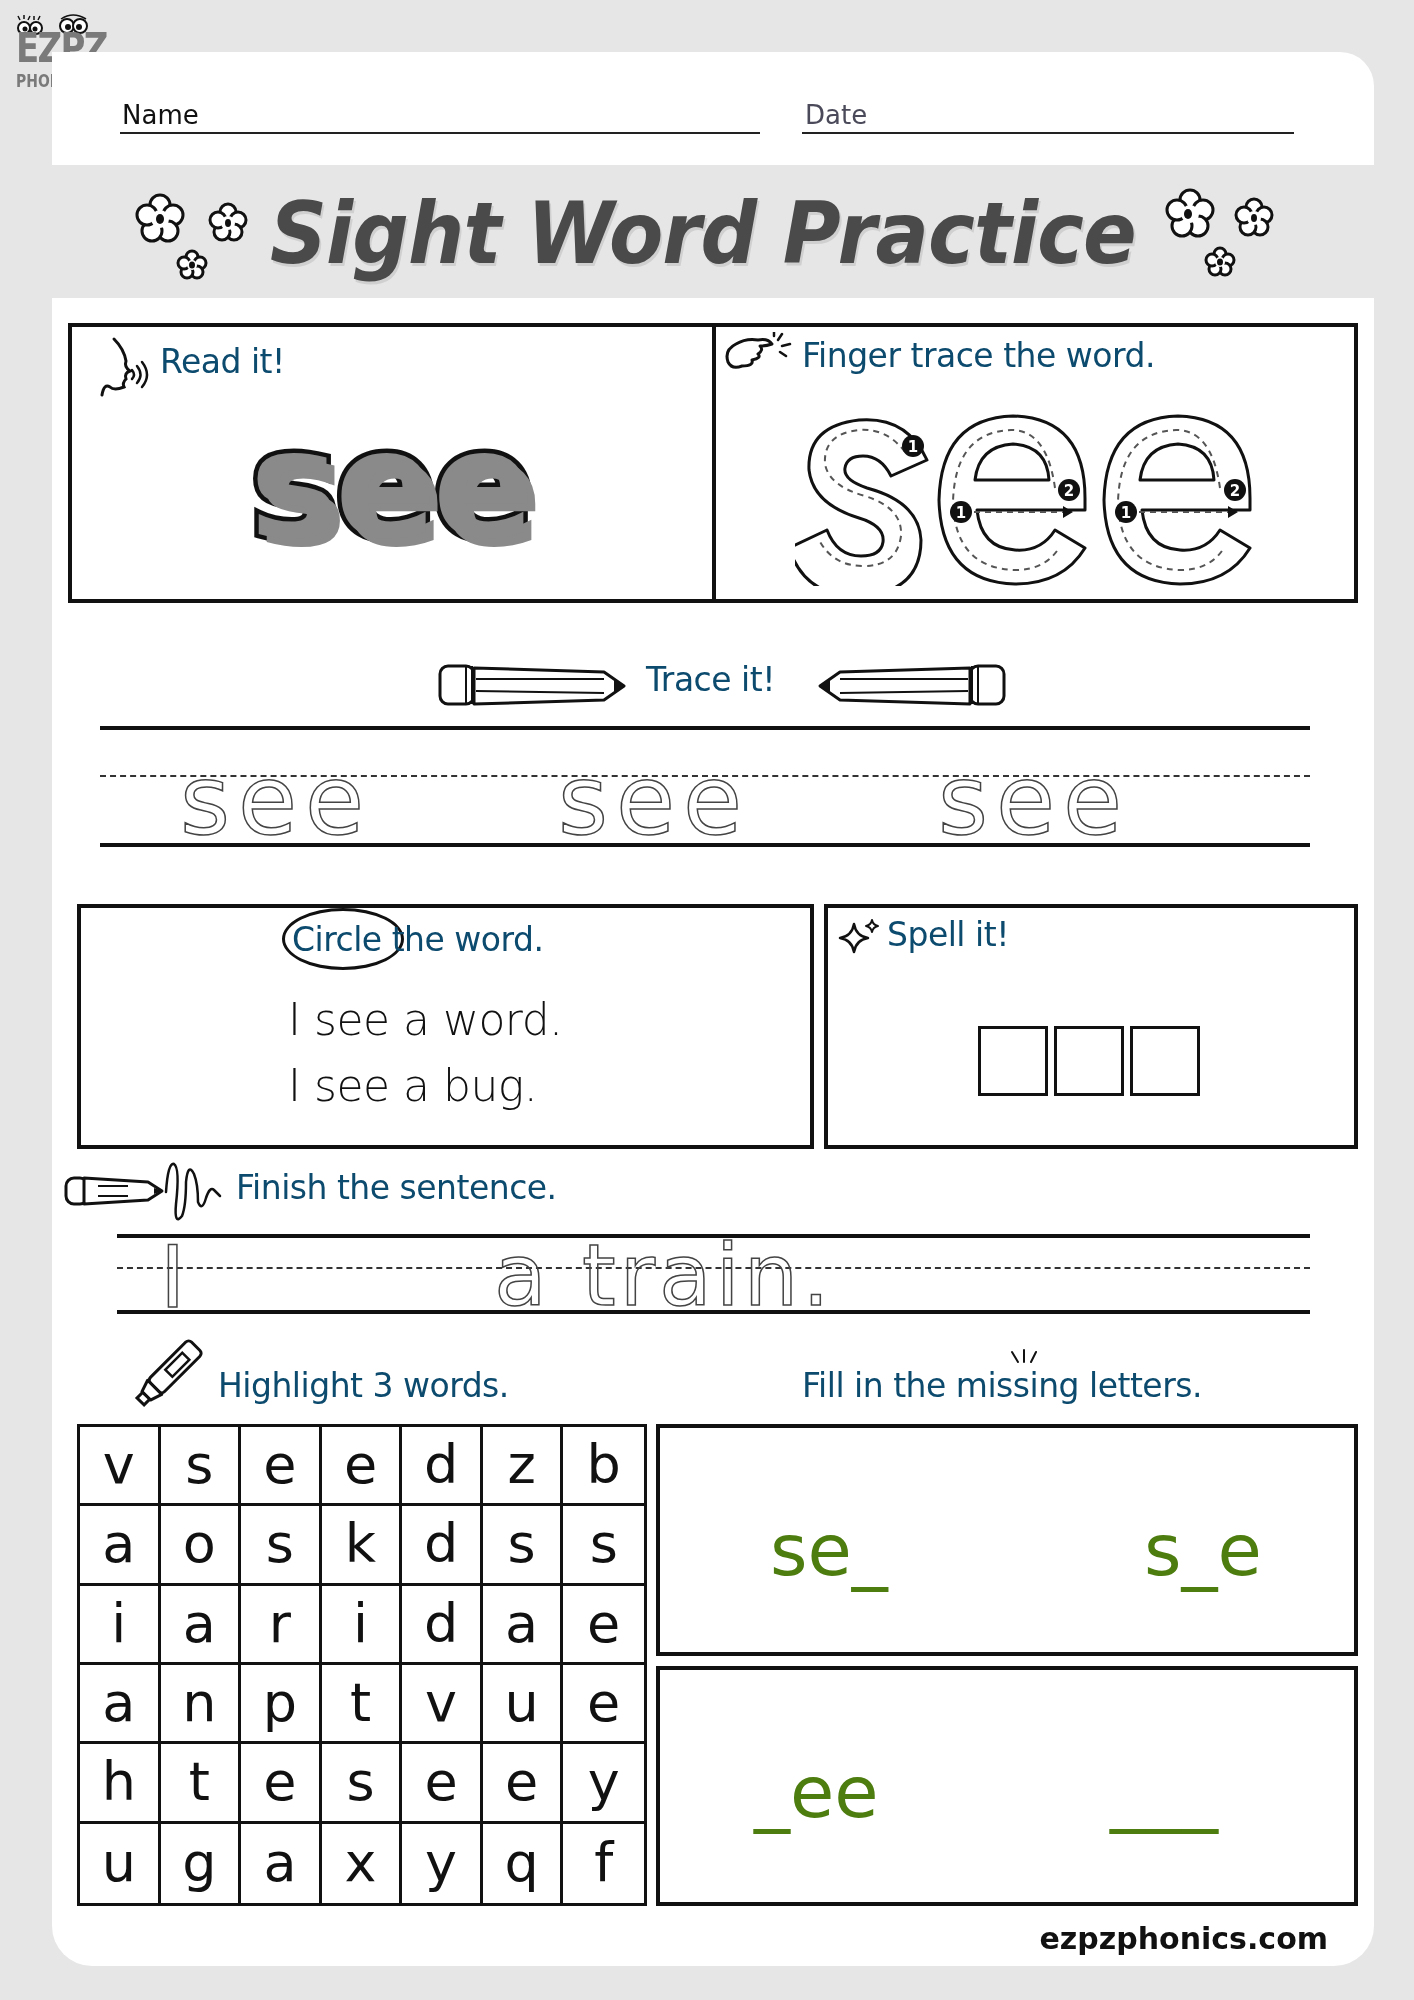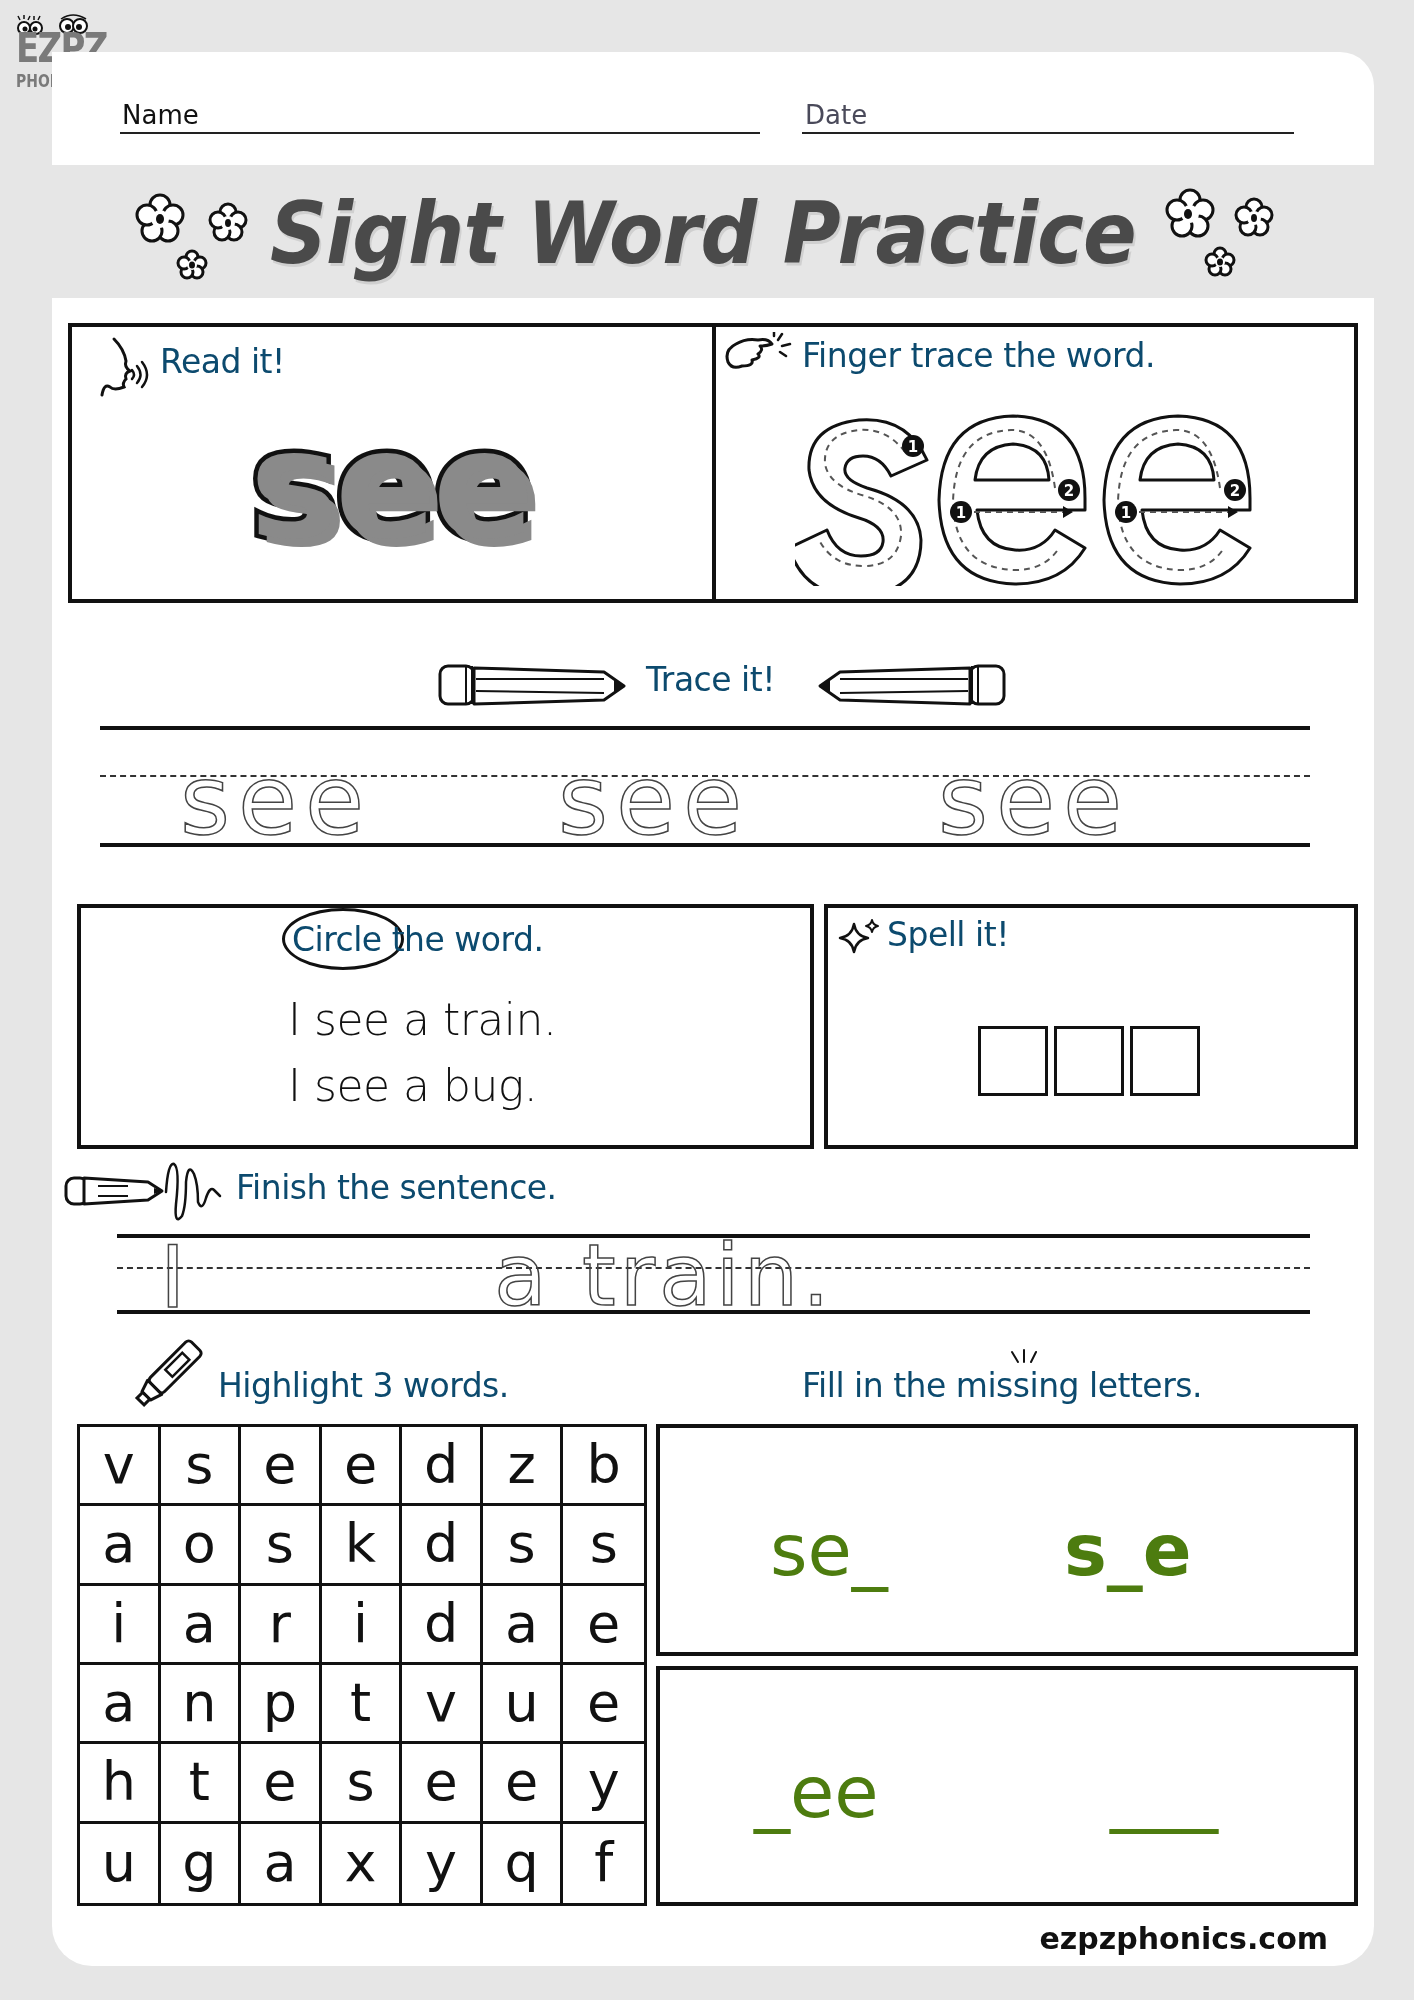--- a/index.html
+++ b/index.html
@@ -238,21 +238,21 @@
 <div class="abs trace-word" style="left:180px; top:753px;">see</div>
 <div class="abs trace-word" style="left:558px; top:753px;">see</div>
 <div class="abs trace-word" style="left:938px; top:753px;">see</div>
 
 <div class="abs box circle-box"></div>
 <div class="abs circle-oval"></div>
 <div class="abs heading circle-heading">
   <span>Circle</span>
   <span>the word.</span>
 </div>
-<div class="abs sentence" style="left:288px; top:992px;">I see a train.</div>
+<div class="abs sentence" style="left:288px; top:992px;">I see a word.</div>
 <div class="abs sentence" style="left:288px; top:1058px;">I see a bug.</div>
 
 <div class="abs box spell-box"></div>
 <svg class="abs" style="left:838px; top:918px;" width="46" height="40" viewBox="0 0 46 40">
   <path d="M16 6 q2 12 14 14 q-12 2 -14 14 q-2 -12 -14 -14 q12 -2 14 -14z" fill="#fff" stroke="#111" stroke-width="2.5" stroke-linejoin="round"></path>
   <path d="M34 2 q1 5 6 6 q-5 1 -6 6 q-1 -5 -6 -6 q5 -1 6 -6z" fill="#fff" stroke="#111" stroke-width="2" stroke-linejoin="round"></path>
 </svg>
 <div class="abs heading spell-heading">Spell it!</div>
 <div class="abs spell-cell" style="left:978px; top:1026px;"></div>
 <div class="abs spell-cell" style="left:1054px; top:1026px;"></div>
@@ -327,17 +327,17 @@
     <div class="cell c7 r6">f</div>
   </div>
 
 <svg class="abs" style="left:1006px; top:1348px;" width="36" height="24" viewBox="0 0 36 24">
   <path d="M6 4 l6 10 M18 2 l0 12 M30 4 l-5 10" stroke="#111" stroke-width="2" stroke-linecap="round"></path>
 </svg>
 <div class="abs heading fill-heading">Fill in the missing letters.</div>
 <div class="abs box fill-box1"></div>
 <div class="abs box fill-box2"></div>
 <div class="abs fill-word" style="left:770px; top:1510px;">se_</div>
-<div class="abs fill-word" style="left:1064px; top:1510px;font-weight:bold;">s_e</div>
+<div class="abs fill-word" style="left:1144px; top:1510px;">s_e</div>
 <div class="abs fill-word" style="left:754px; top:1752px;">_ee</div>
 <div class="abs fill-word" style="left:1110px; top:1752px;">___</div>
 
 <div class="abs footer-url">ezpzphonics.com</div>
 
 </body></html>

